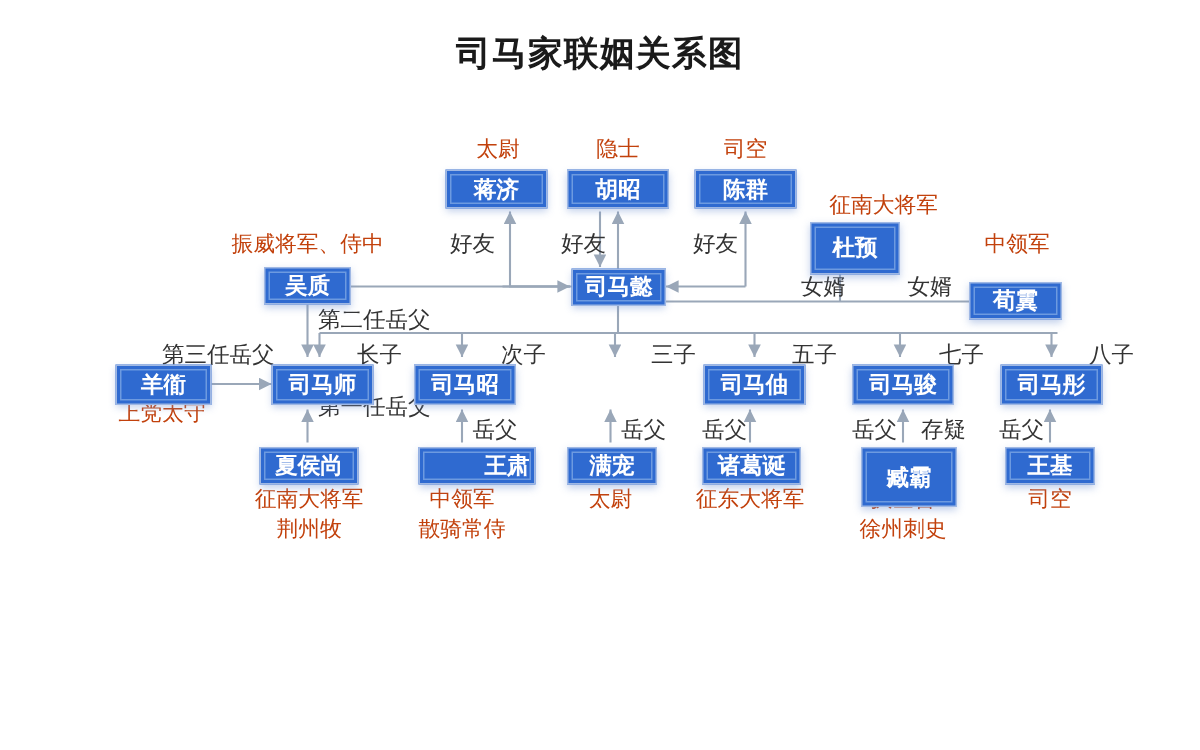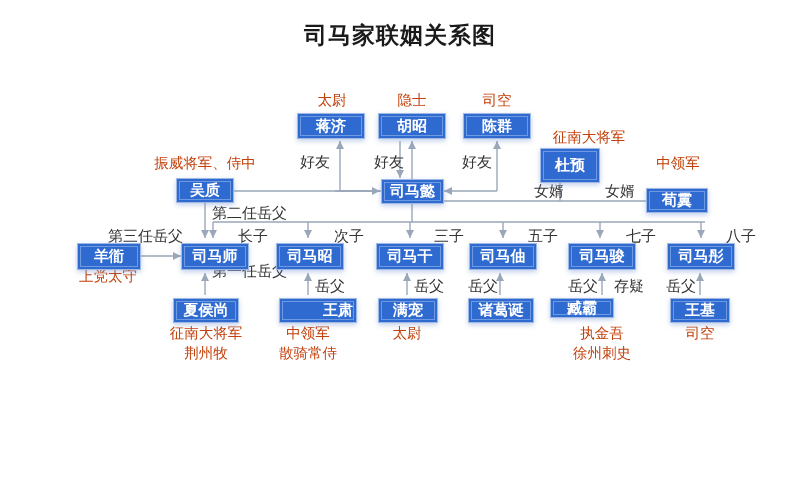--- a/index.html
+++ b/index.html
@@ -104,20 +104,21 @@
   <div class="cap" style="left:534px;top:129px;width:110px;">征南大将军</div>
   <div class="cap" style="left:636px;top:155px;width:84px;">中领军</div>
   <div class="cap" style="left:140px;top:155px;width:130px;">振威将军、侍中</div>
   <div class="cap" style="left:62px;top:268px;width:92px;">上党太守</div>
 
   <div class="cap multi" style="left:152px;top:325px;width:108px;">征南大将军</div>
   <div class="cap multi" style="left:152px;top:345px;width:108px;font-family:Liberation Serif, serif;">荆州牧</div>
   <div class="cap multi" style="left:258px;top:325px;width:100px;">中领军</div>
   <div class="cap multi" style="left:258px;top:345px;width:100px;">散骑常侍</div>
   <div class="cap" style="left:362px;top:325px;width:90px;">太尉</div>
+  <div class="cap" style="left:443px;top:325px;width:114px;">征东大将军</div>
   <div class="cap multi" style="left:548px;top:325px;width:108px;">执金吾</div>
   <div class="cap multi" style="left:548px;top:345px;width:108px;">徐州刺史</div>
   <div class="cap" style="left:657px;top:325px;width:86px;">司空</div>
 
   <div class="elab" style="left:300px;top:155px;">好友</div>
   <div class="elab" style="left:374px;top:155px;">好友</div>
   <div class="elab" style="left:462px;top:155px;">好友</div>
   <div class="elab" style="left:534px;top:184px;">女婿</div>
   <div class="elab" style="left:605px;top:184px;">女婿</div>
   <div class="elab" style="left:212px;top:206px;">第二任岳父</div>
@@ -174,24 +175,20 @@
     <span class="lbl">羊衜</span>
   </div>
   <div class="node" style="left:181px;top:243px;width:68px;height:27px;">
     <div class="inner"></div>
     <span class="lbl">司马师</span>
   </div>
   <div class="node" style="left:276px;top:243px;width:68px;height:27px;">
     <div class="inner"></div>
     <span class="lbl">司马昭</span>
   </div>
-  <div class="node" style="left:376px;top:243px;width:68px;height:27px;">
-    <div class="inner"></div>
-    <span class="lbl">司马干</span>
-  </div>
   <div class="node" style="left:469px;top:243px;width:68px;height:27px;">
     <div class="inner"></div>
     <span class="lbl">司马伷</span>
   </div>
   <div class="node" style="left:568px;top:243px;width:68px;height:27px;">
     <div class="inner"></div>
     <span class="lbl">司马骏</span>
   </div>
   <div class="node" style="left:667px;top:243px;width:68px;height:27px;">
     <div class="inner"></div>
@@ -207,21 +204,21 @@
     <span class="lbl">王肃</span>
   </div>
   <div class="node" style="left:378px;top:298px;width:60px;height:25px;">
     <div class="inner"></div>
     <span class="lbl">满宠</span>
   </div>
   <div class="node" style="left:468px;top:298px;width:66px;height:25px;">
     <div class="inner"></div>
     <span class="lbl">诸葛诞</span>
   </div>
-  <div class="node" style="left:550px;top:298px;width:64px;height:20px;">
+  <div class="node" style="left:574px;top:298px;width:64px;height:40px;">
     <div class="inner"></div>
     <span class="lbl">臧霸</span>
   </div>
   <div class="node" style="left:670px;top:298px;width:60px;height:25px;">
     <div class="inner"></div>
     <span class="lbl">王基</span>
   </div>
 
 </div>
 

